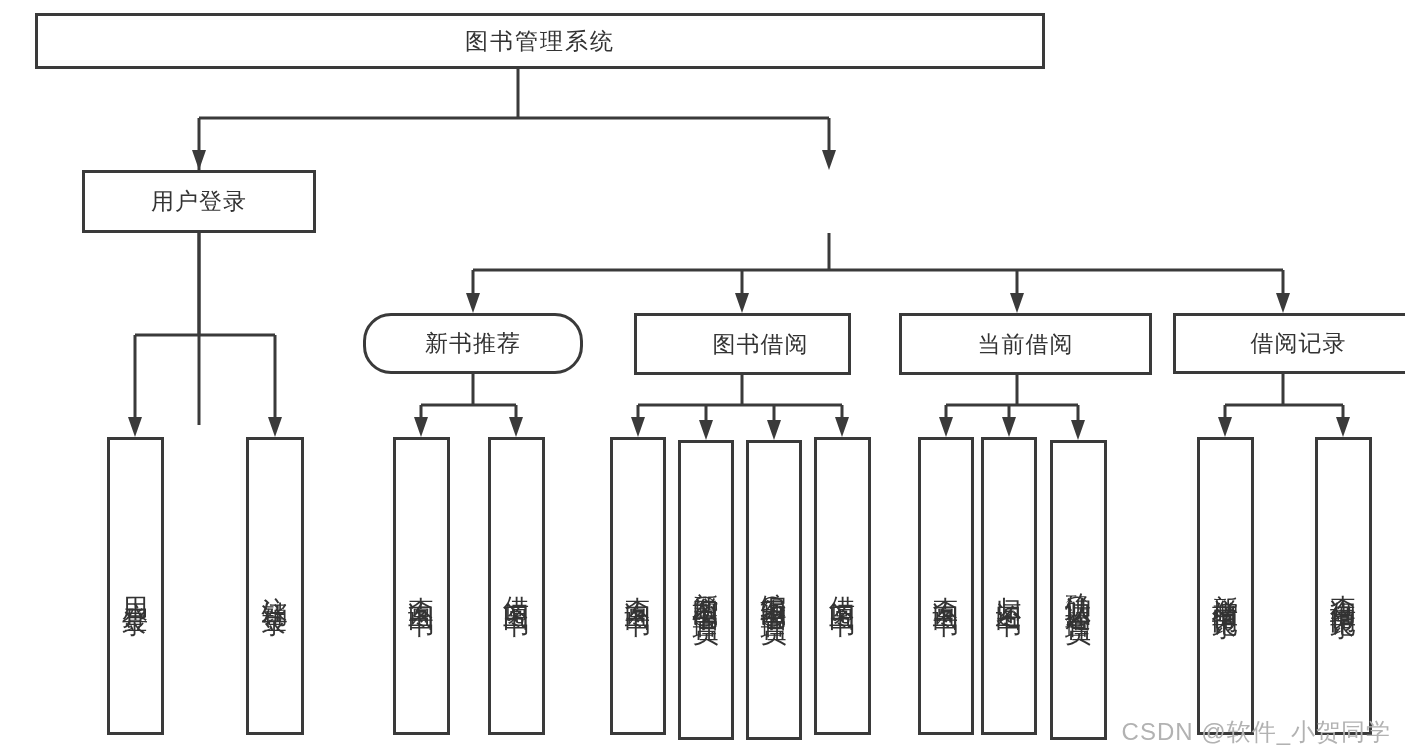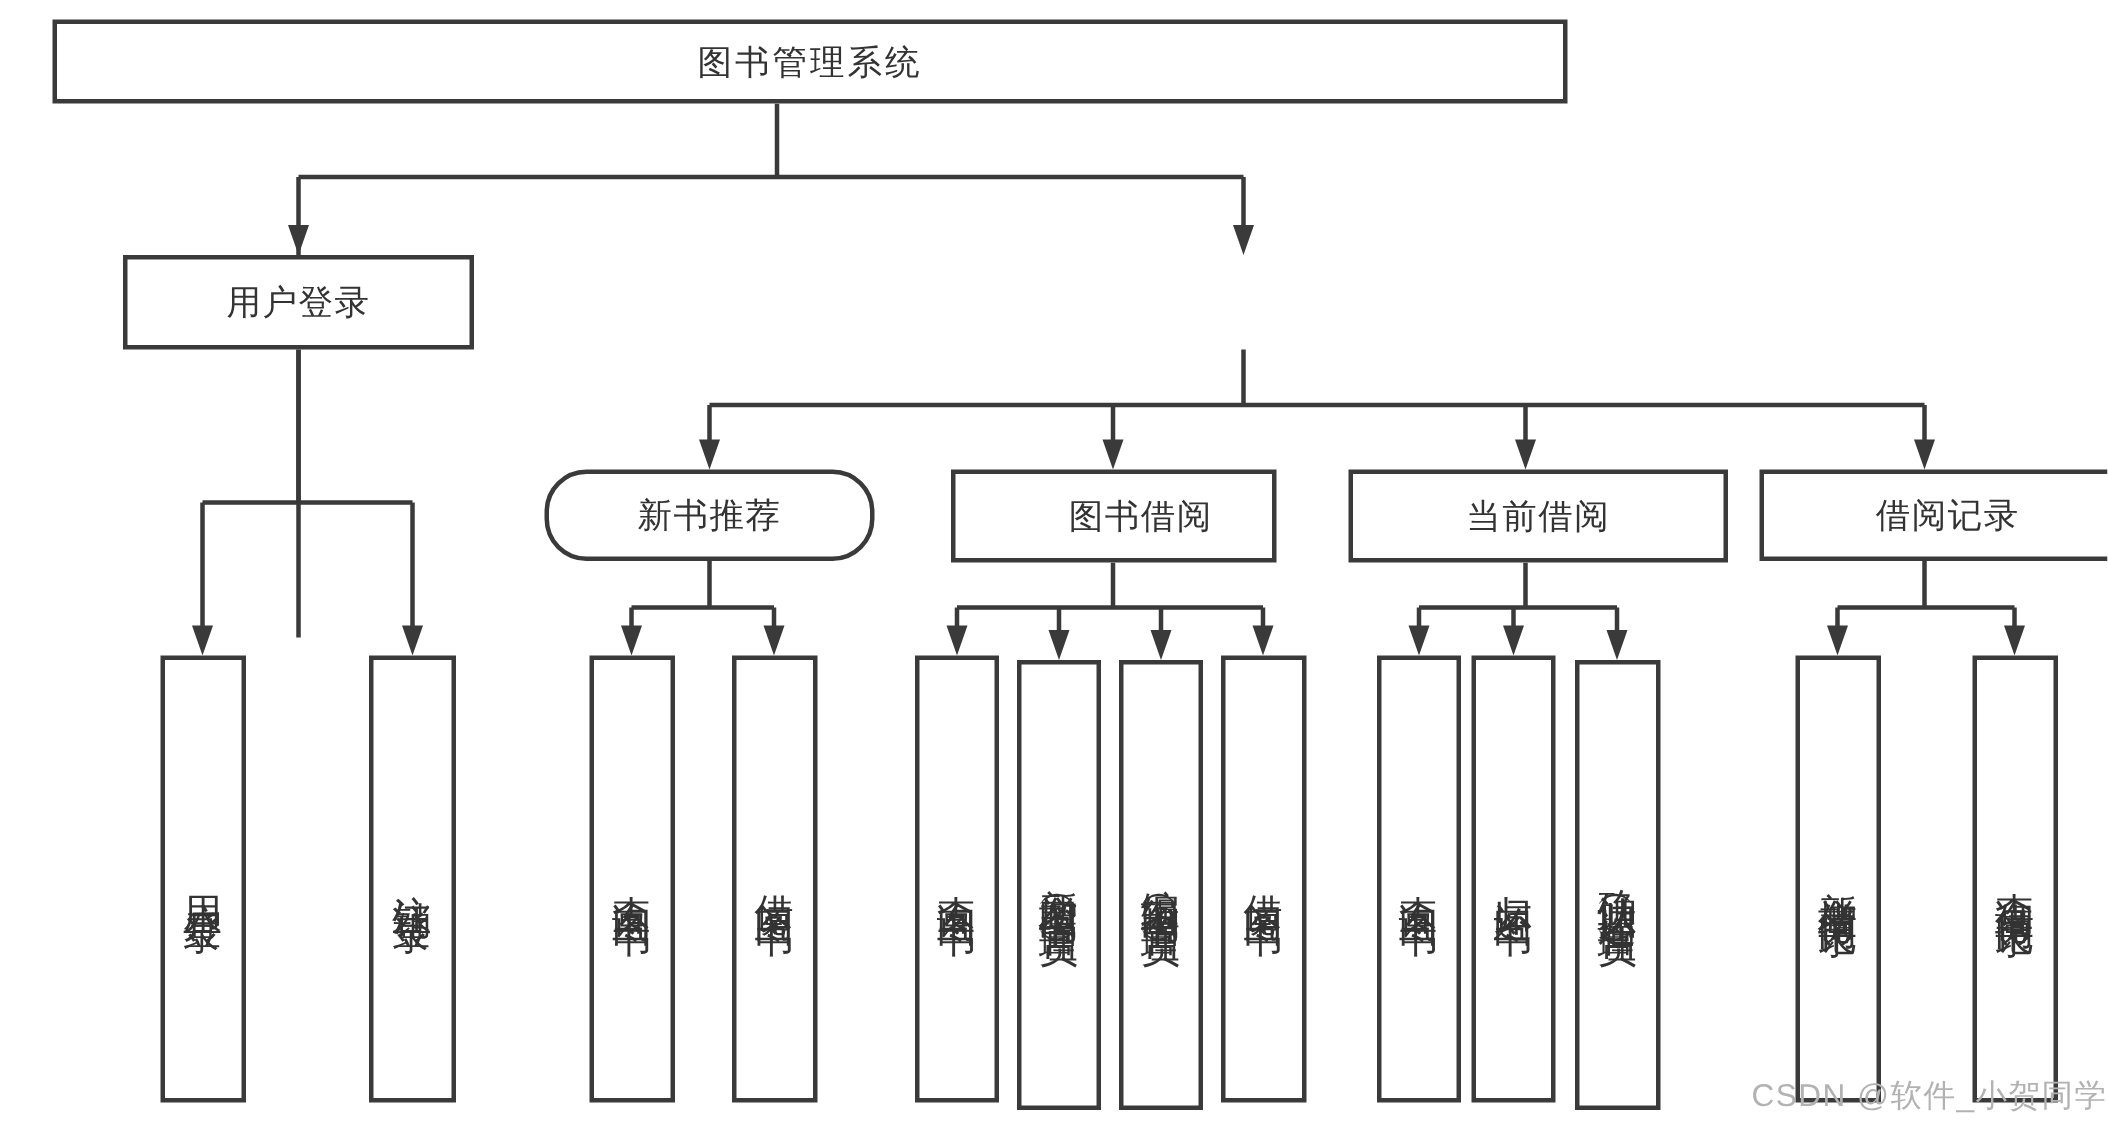--- a/index.html
+++ b/index.html
@@ -36,22 +36,22 @@
     writing-mode: vertical-rl;
     text-orientation: mixed;
     letter-spacing: 5px;
     line-height: 1;
     white-space: nowrap;
   }
   .box-v-tight .vtext { letter-spacing: 4px; }
   .watermark {
     position: absolute;
     top: 716px;
-    right: 0;
-    font-size: 21px;
+    right: 14px;
+    font-size: 24px;
     letter-spacing: 1px;
     color: #b2b2b2;
     white-space: nowrap;
     z-index: 5;
     margin-left: 21px;
   }
 </style>
 </head>
 <body>
 

